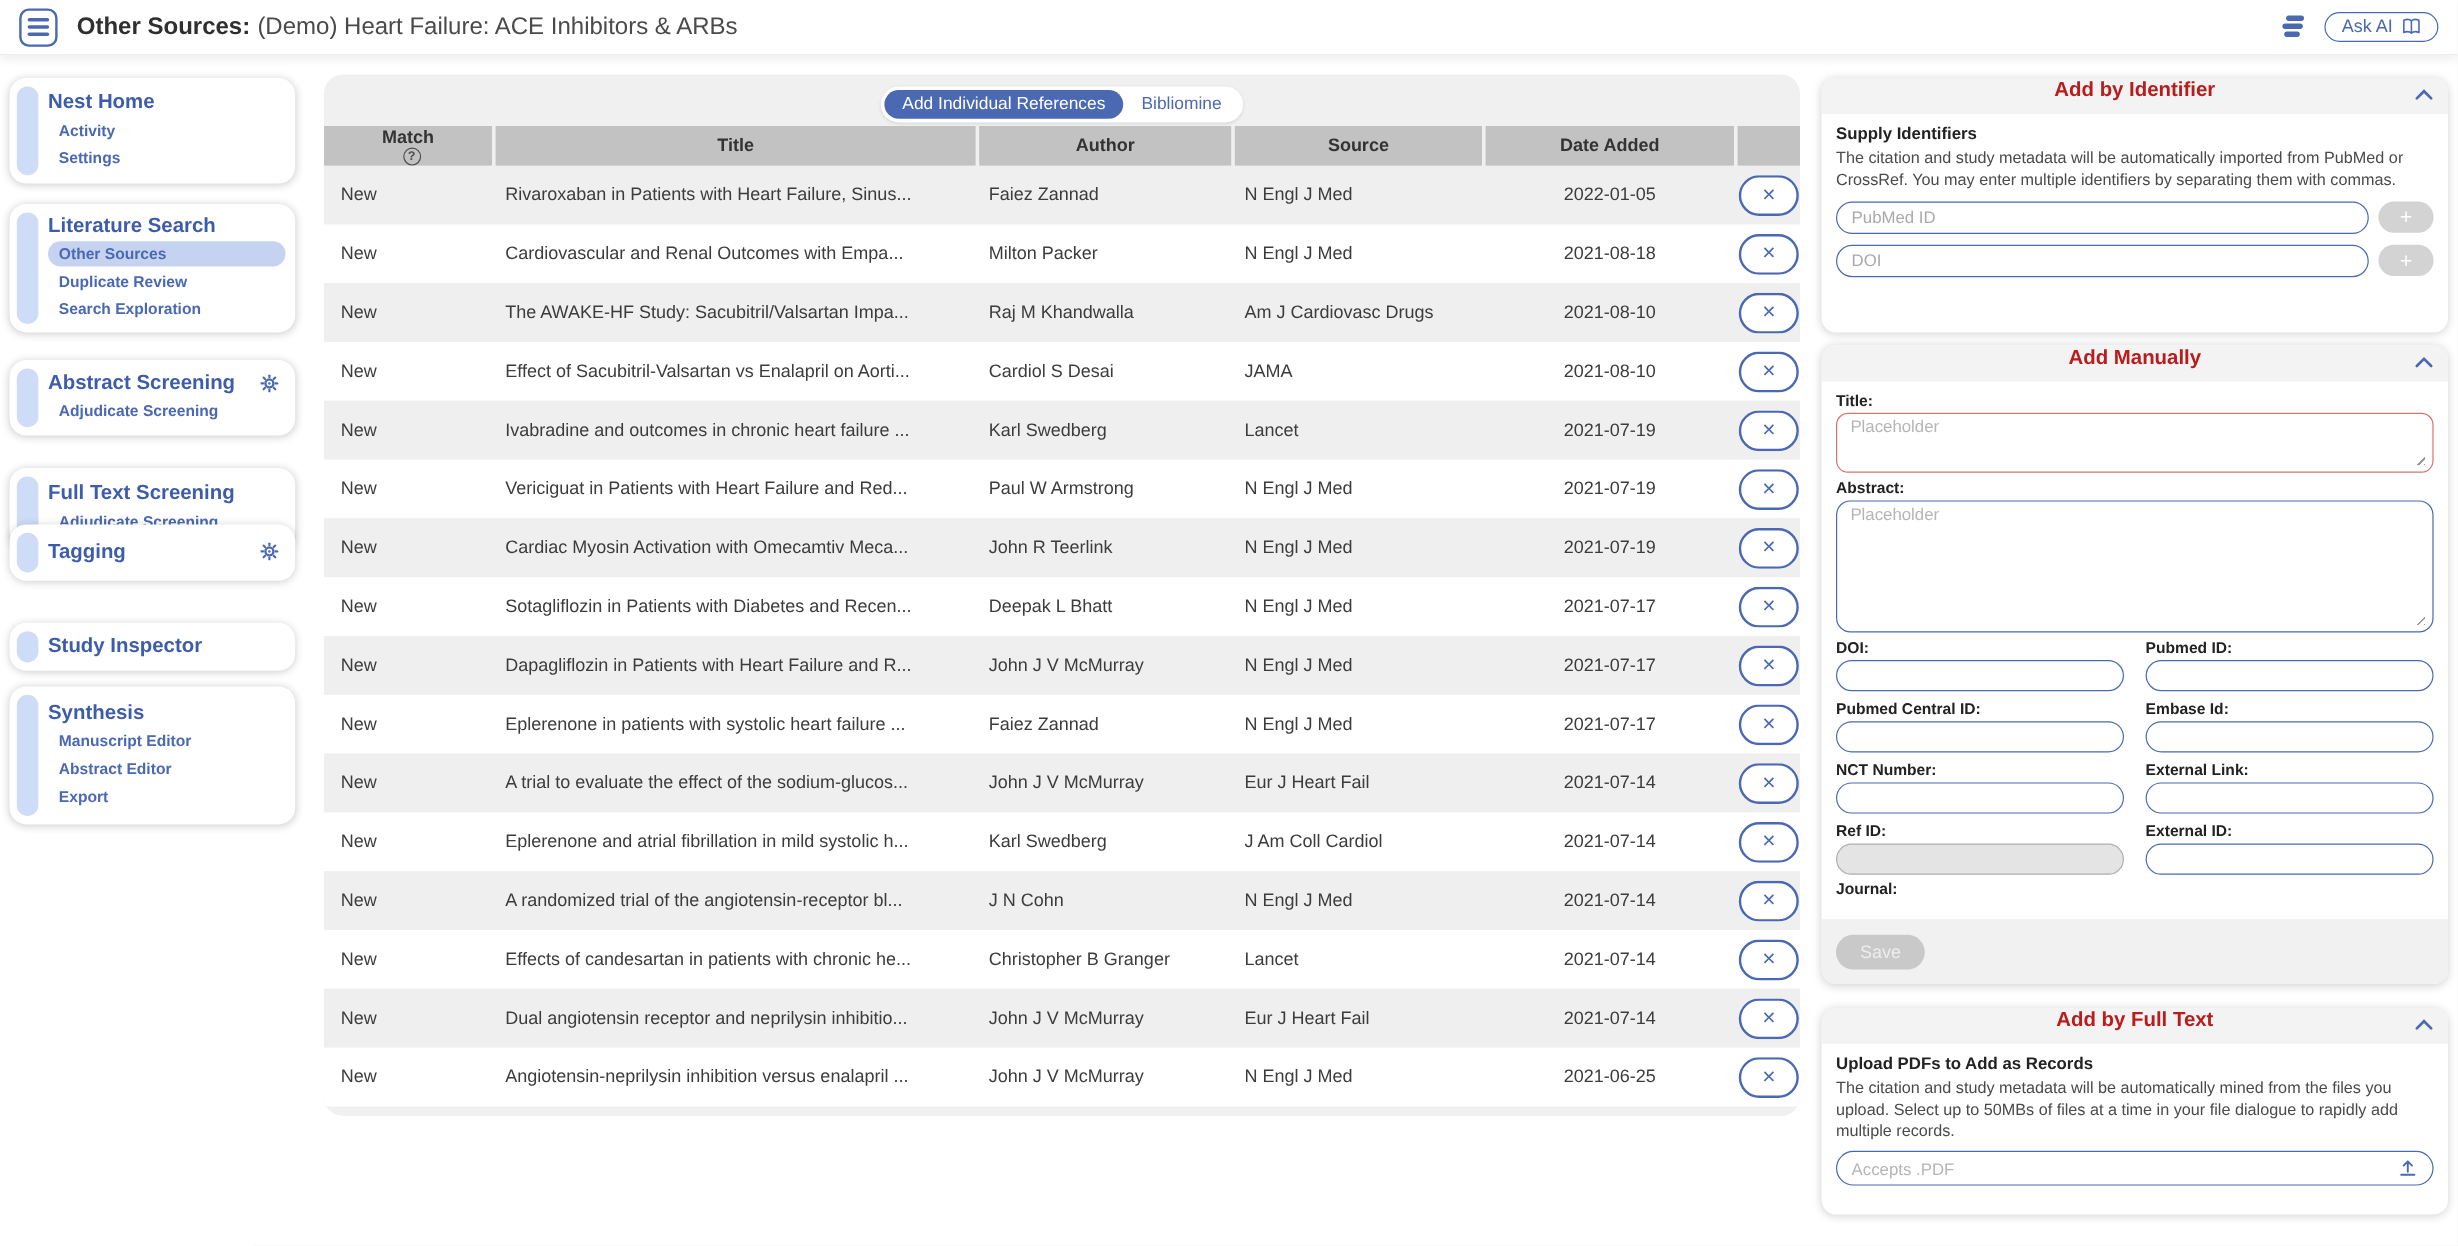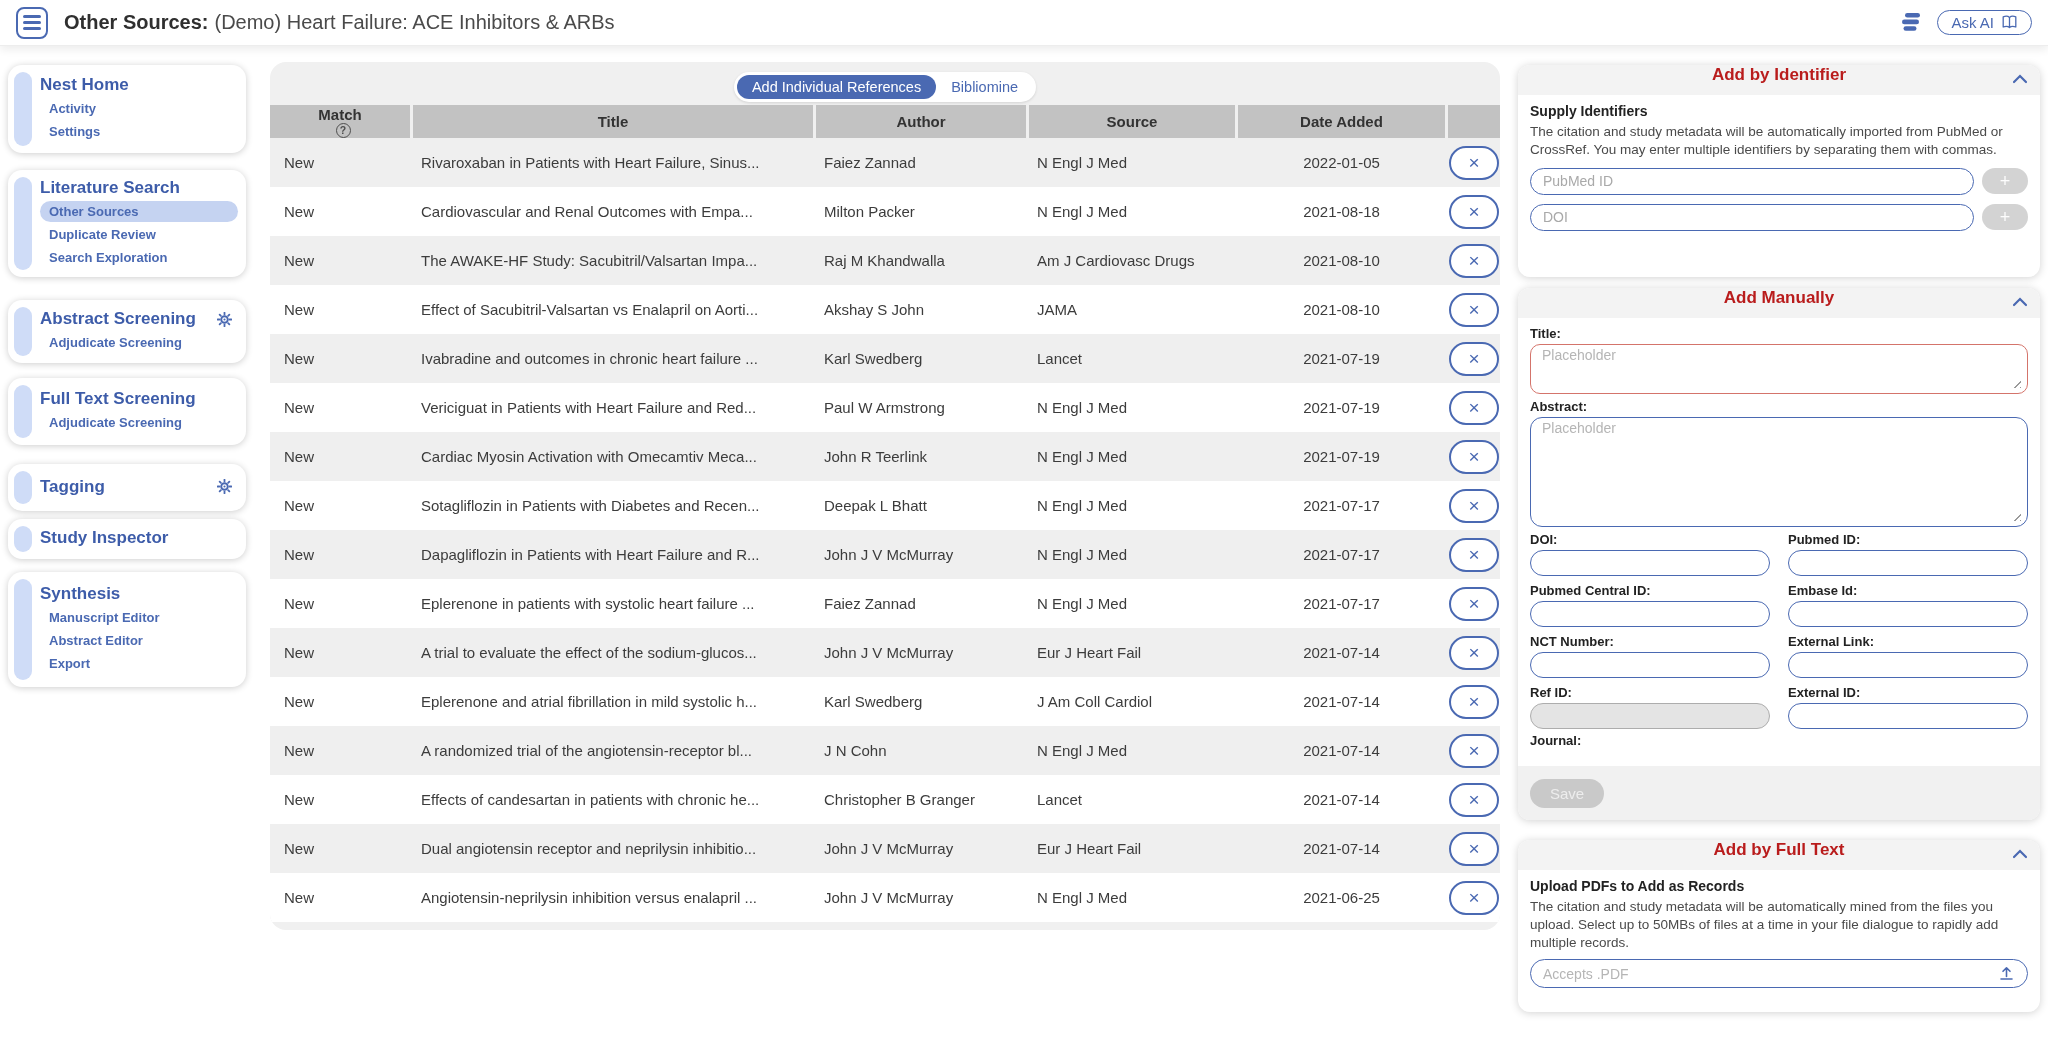--- a/index.html
+++ b/index.html
@@ -198,30 +198,30 @@
                 <line x1="14.8" y1="14.8" x2="16.5" y2="16.5"></line>
                 <line x1="16.5" y1="3.5" x2="14.8" y2="5.2"></line>
                 <line x1="3.5" y1="16.5" x2="5.2" y2="14.8"></line>
               </g>
             </svg>
           </span>
         </div>
         <div class="side-item">Adjudicate Screening</div>
       </div>
     </div>
-    <div class="side-card" style="top: 378px; height: 67px;">
+    <div class="side-card" style="top: 390px; height: 67px;">
       <div class="stripe"></div>
       <div class="side-inner">
         <div class="side-head-row">
           <span class="side-heading">Full Text Screening</span>
         </div>
         <div class="side-item">Adjudicate Screening</div>
       </div>
     </div>
-    <div class="side-card" style="top: 464px; height: 47px;">
+    <div class="side-card" style="top: 437px; height: 47px;">
       <div class="stripe"></div>
       <div class="side-inner">
         <div class="side-head-row">
           <span class="side-heading">Tagging</span>
           <span class="gear">
             <svg viewBox="0 0 20 20" width="15" height="15">
               <circle cx="10" cy="10" r="4.4" fill="none" stroke="#4a69b2" stroke-width="2.6"></circle>
               <circle cx="10" cy="10" r="1.4" fill="#4a69b2"></circle>
               <g stroke="#4a69b2" stroke-width="2.4" stroke-linecap="round">
                 <line x1="10" y1="0.9" x2="10" y2="3.2"></line>
@@ -310,21 +310,21 @@
         <div class="cell date">2021-08-10</div>
         <div class="cell action">
           <button class="xbtn">
             <span>×</span>
           </button>
         </div>
       </div>
       <div class="tgrid trow even">
         <div class="cell match">New</div>
         <div class="cell title">Effect of Sacubitril-Valsartan vs Enalapril on Aorti...</div>
-        <div class="cell author">Akshay S John</div>
+        <div class="cell author">Cardiol S Desai</div>
         <div class="cell source">JAMA</div>
         <div class="cell date">2021-08-10</div>
         <div class="cell action">
           <button class="xbtn">
             <span>×</span>
           </button>
         </div>
       </div>
       <div class="tgrid trow odd">
         <div class="cell match">New</div>

